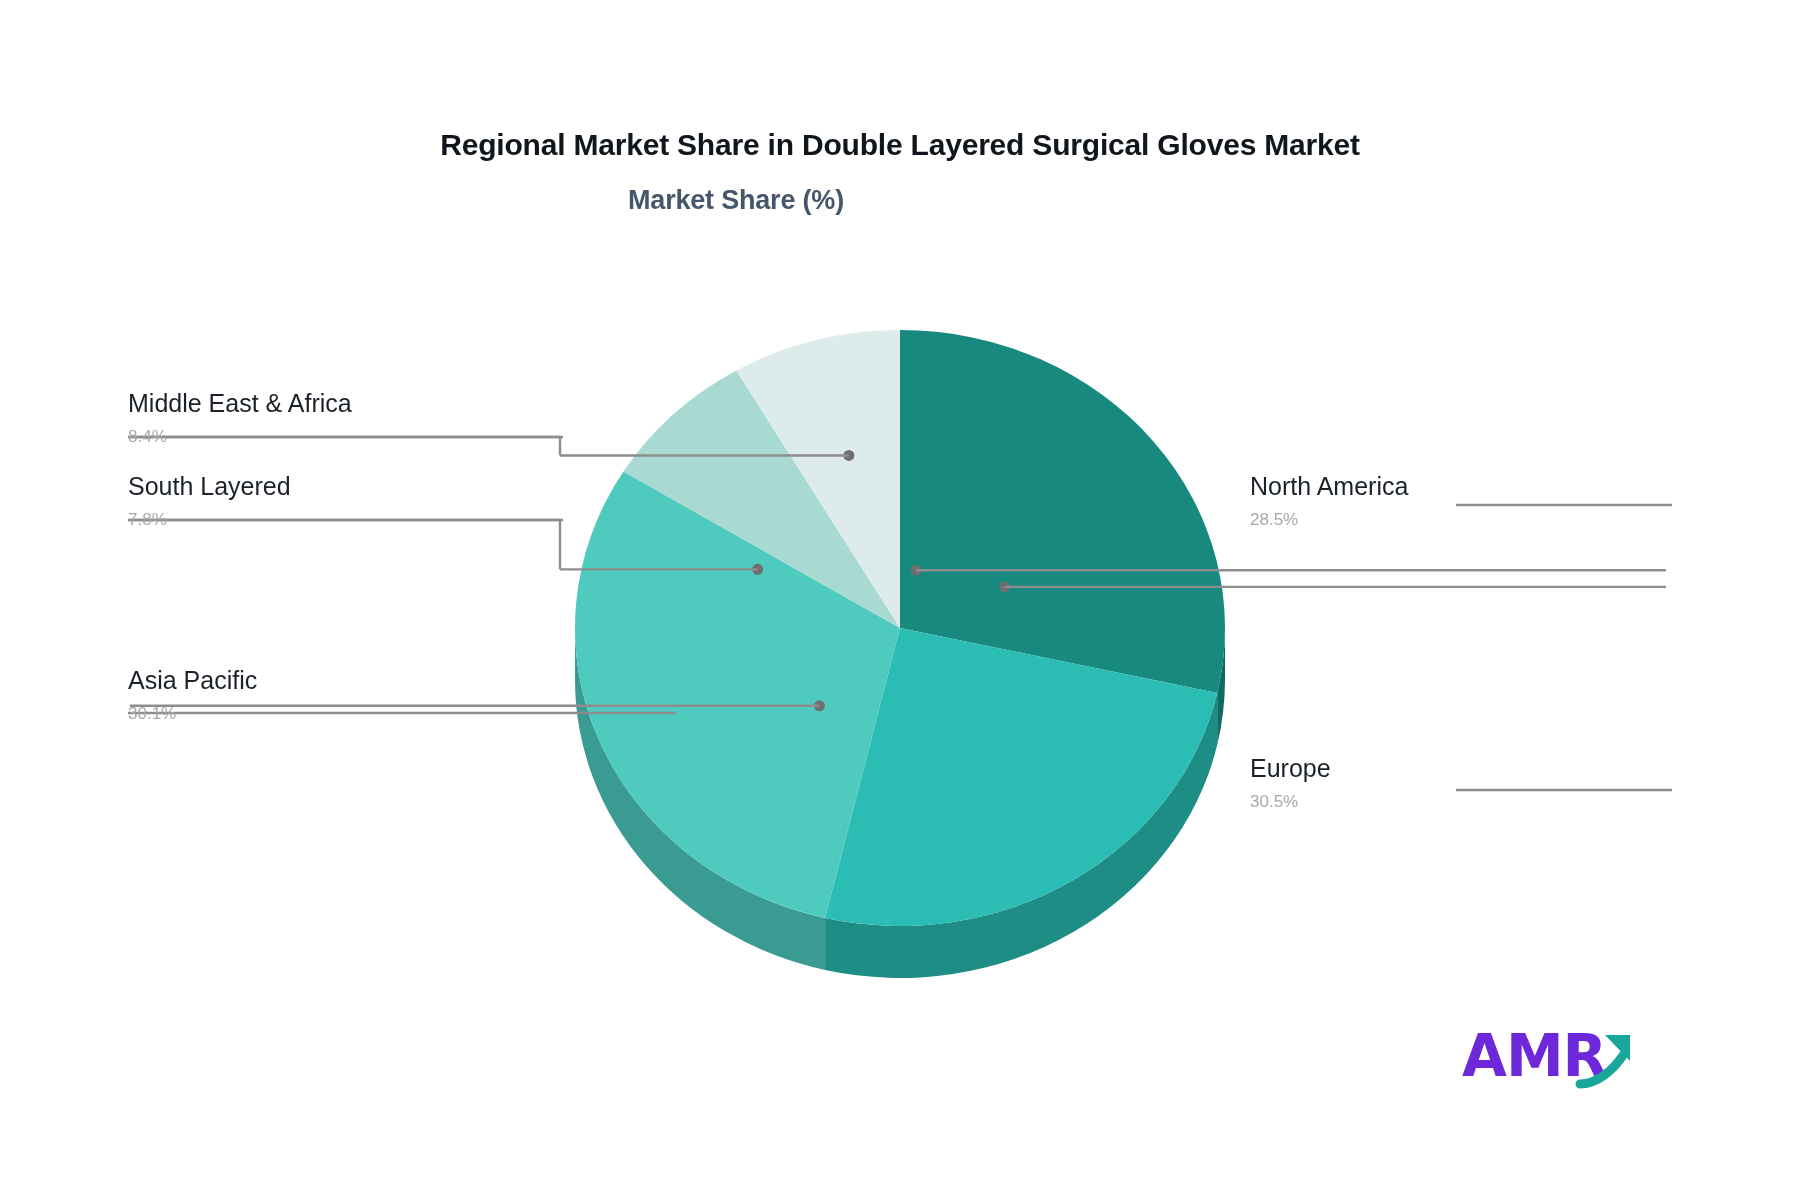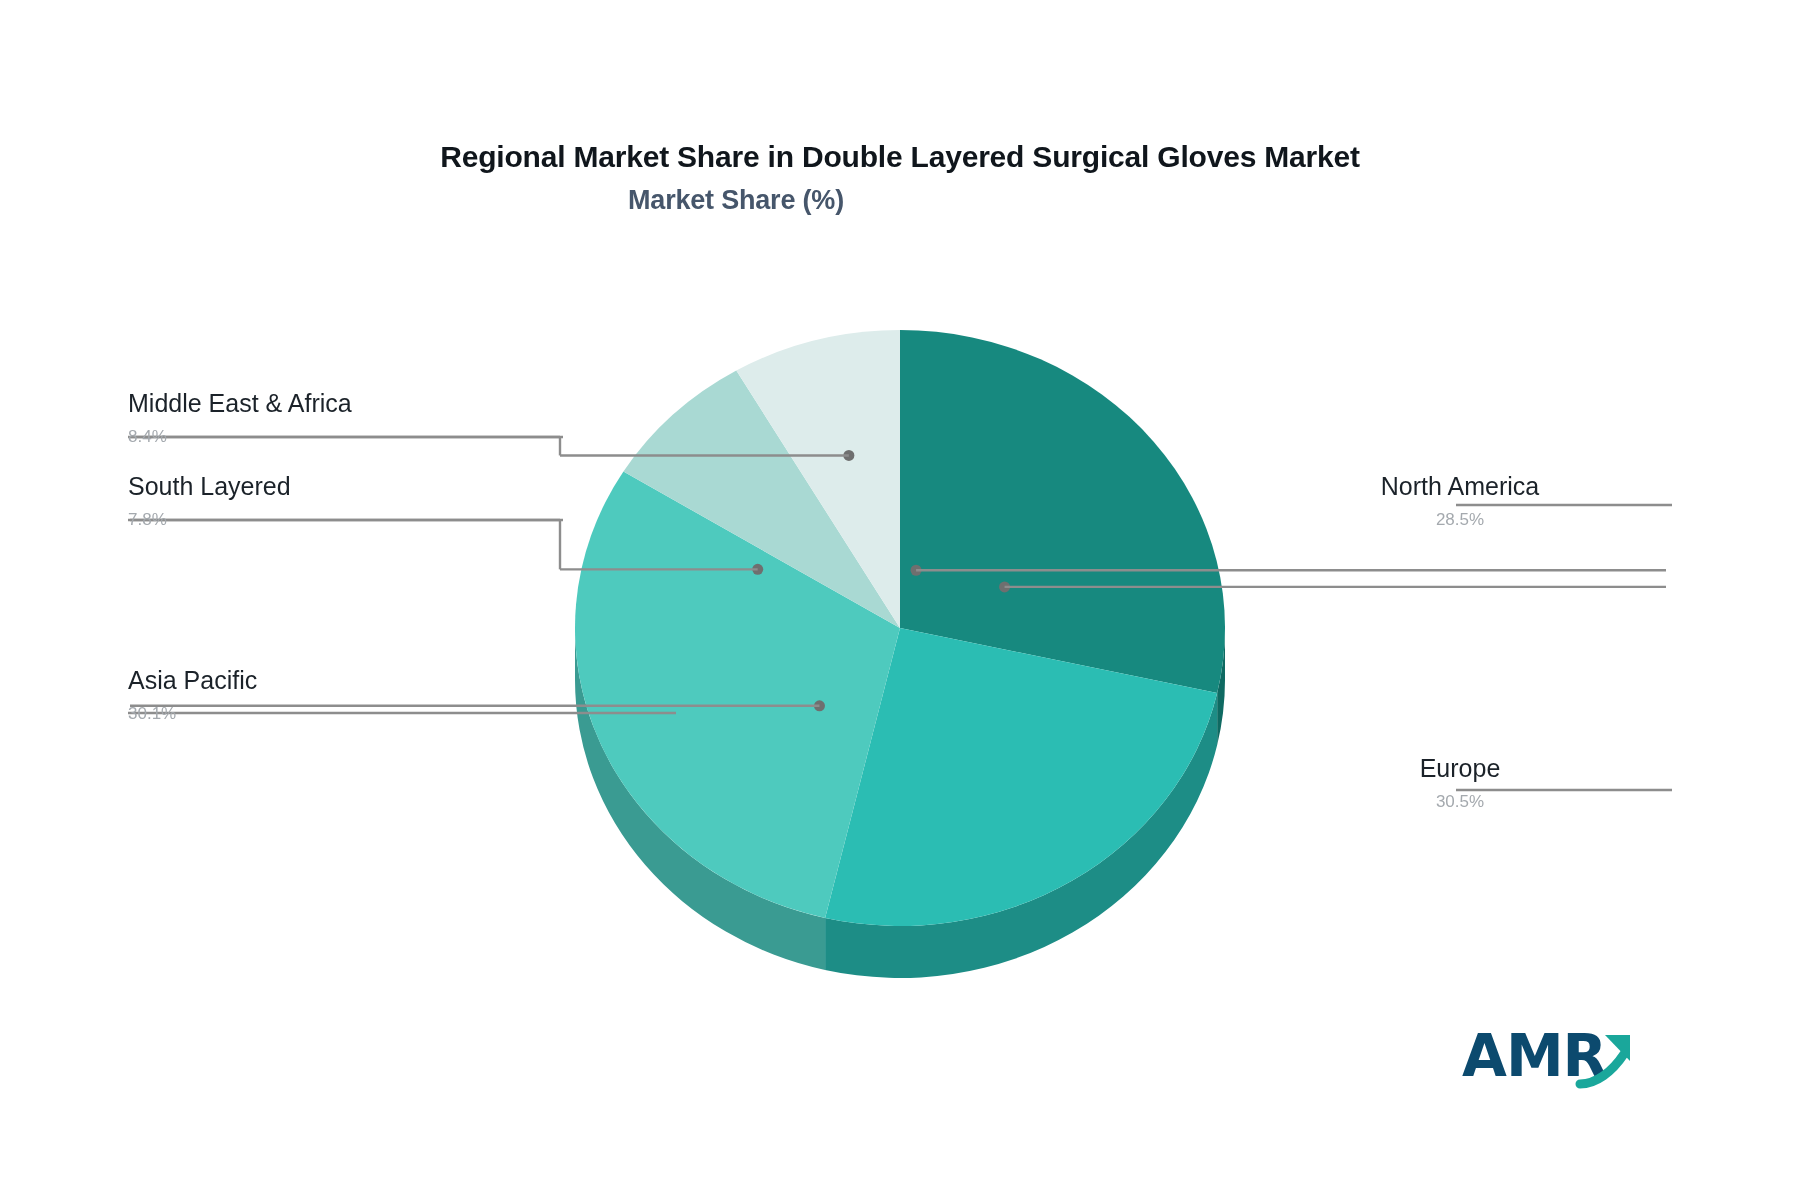--- a/index.html
+++ b/index.html
@@ -11,51 +11,50 @@
     overflow:hidden;
     position:relative;
   }
   #stage{position:absolute;left:0;top:0;width:1800px;height:1196px;}
 
   .title{
     position:absolute;left:0;top:128px;width:1800px;
     text-align:center;
     font-size:30px;font-weight:bold;color:#10161c;
     letter-spacing:-0.2px;
-    margin-top:12px;
   }
   .subtitle{
     position:absolute;left:0;top:185px;width:1472px;
     text-align:center;
     font-size:27px;font-weight:bold;color:#46566b;
     letter-spacing:-0.2px;
   }
 
   
   #pie-wrap{position:absolute;left:0;top:0;width:1800px;height:1196px;}
 
   
   .callout{position:absolute;}
   .callout .lbl{
     font-size:25px;color:#1b2229;white-space:nowrap;line-height:1.05;
   }
   .callout .val{
     font-size:17px;color:#a4a9ae;white-space:nowrap;line-height:1.05;
     margin-top:12px;
   }
-  .callout.right .lbl,.callout.right .val{text-align:center;}
+  .callout.right .lbl,.callout.right .val{text-align:left;}
   .callout.left .lbl,.callout.left .val{text-align:left;}
 
   
   #amr-logo{
     position:absolute;left:1462px;top:1022px;width:190px;height:75px;
   }
   .amr-text{
     position:absolute;left:0;top:0;
-    font-size:58px;font-weight:bold;color:#0c4a6e;
+    font-size:58px;font-weight:bold;color:#6d28d9;
     font-family:"DejaVu Sans", sans-serif;
     letter-spacing:-1px;
   }
 </style>
 </head>
 <body>
 
 <div id="stage">
 
   <div class="title">Regional Market Share in Double Layered Surgical Gloves Market</div>

